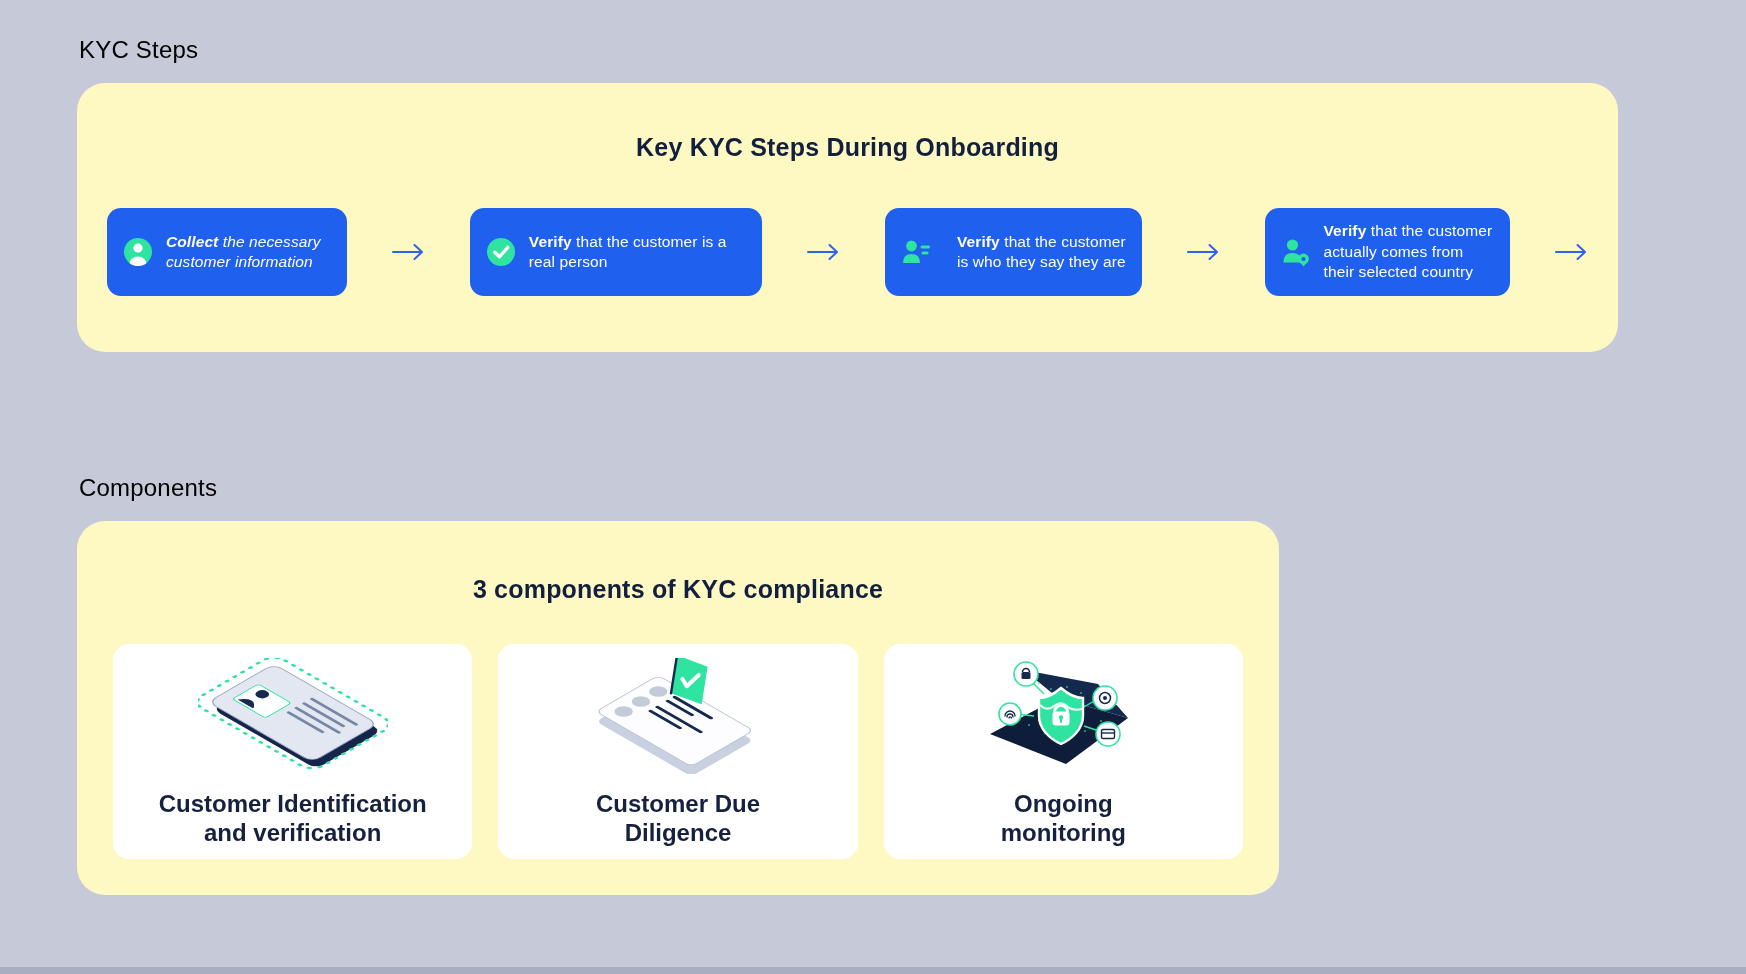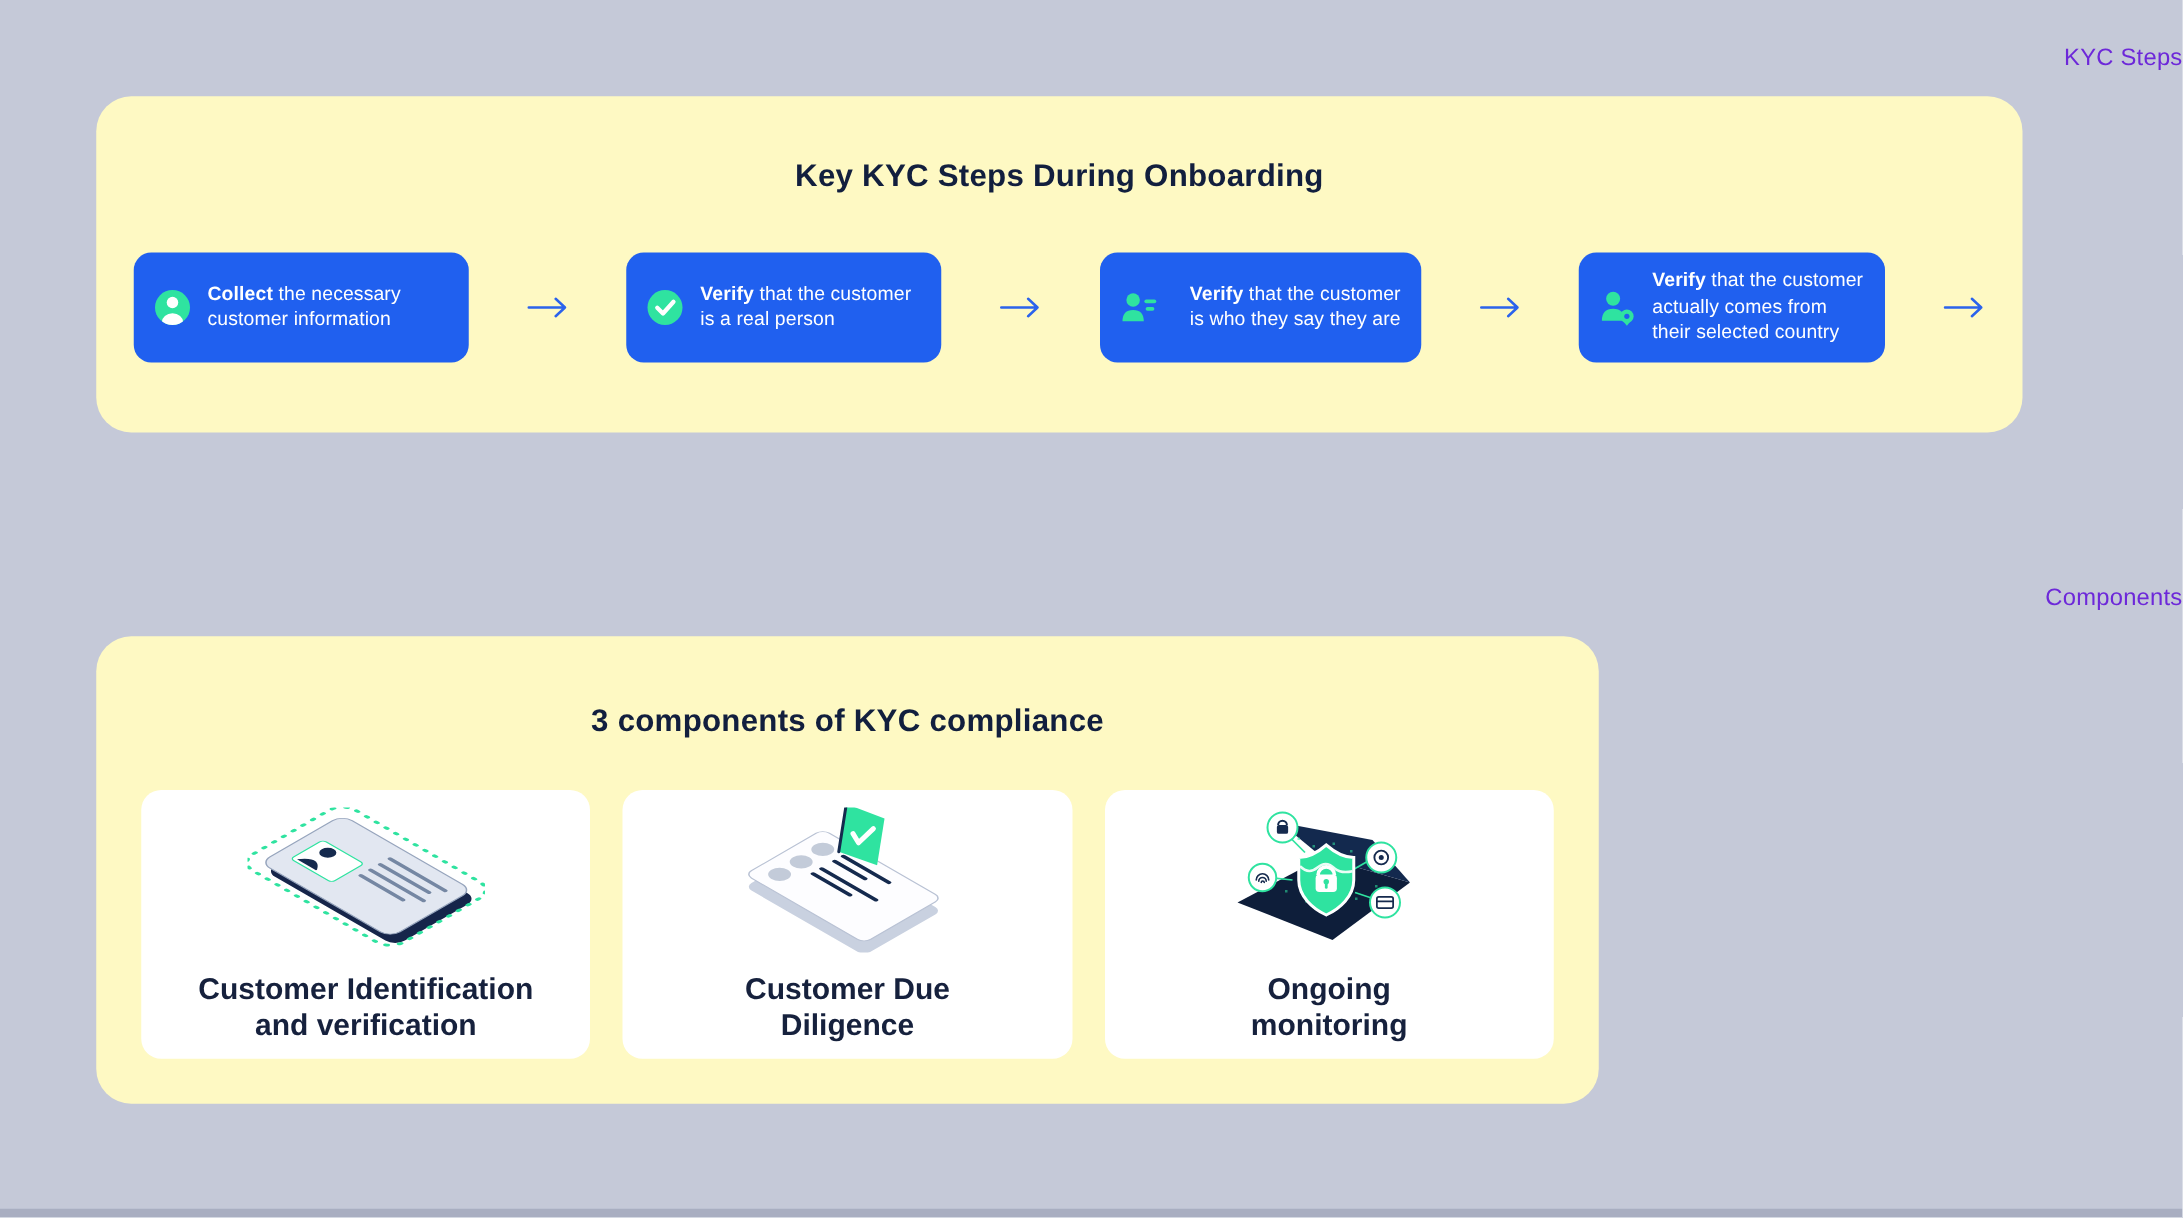--- a/index.html
+++ b/index.html
@@ -4,39 +4,39 @@
 <style>
   html,body{margin:0;padding:0;}
   .page{
     width:1746px;height:974px;position:relative;overflow:hidden;
     background:#c5c9d8;
     font-family:"Liberation Sans",sans-serif;
     -webkit-font-smoothing:antialiased;
   }
   .content{padding:36px 0 0 77px;}
   .section-label{
-    font-size:19px;font-weight:400;color:#6d28d9;
-    margin:0 0 19px 2px;letter-spacing:.2px;text-align:right;
+    font-size:24px;font-weight:400;color:#000000;
+    margin:0 0 19px 2px;letter-spacing:.2px;
   }
   .panel{background:#fef9c3;border-radius:28px;box-sizing:border-box;}
   .panel-steps{width:1541px;padding:50px 30px 56px;}
   .panel-title{
     font-size:25px;font-weight:700;color:#121f3e;
     text-align:center;margin:0 0 46px;letter-spacing:.2px;
   }
   .steps-row{display:flex;align-items:center;justify-content:space-between;}
   .step-card{
     background:#2060ef;border-radius:14px;color:#fff;
     min-height:88px;display:flex;align-items:center;gap:13px;
     padding:10px 16px;box-sizing:border-box;flex:none;
   }
   .step-card .icon{flex:none;width:30px;height:30px;display:flex;align-items:center;justify-content:center;}
   .step-text{font-size:15.5px;line-height:1.32;letter-spacing:.1px;}
   .step-text strong{font-weight:700;}
-  .w1{width:268px;}.w2{width:252px;}.w3{width:257px;text-align:right;}.w4{width:245px;}.w5{width:270px;}
+  .w1{width:240px;font-style:italic;}.w2{width:292px;}.w3{width:257px;text-align:right;}.w4{width:245px;}.w5{width:270px;}
   .arrow{flex:none;display:flex;align-items:center;}
 
   .section-2{margin-top:122px;}
   .panel-components{width:1202px;padding:54px 36px 36px;}
   .panel-components .panel-title{margin-bottom:40px;}
   .components-row{display:flex;gap:26px;}
   .comp-card{
     flex:1;background:#ffffff;border-radius:16px;height:215px;
     display:flex;flex-direction:column;align-items:center;
     padding-top:14px;box-sizing:border-box;

